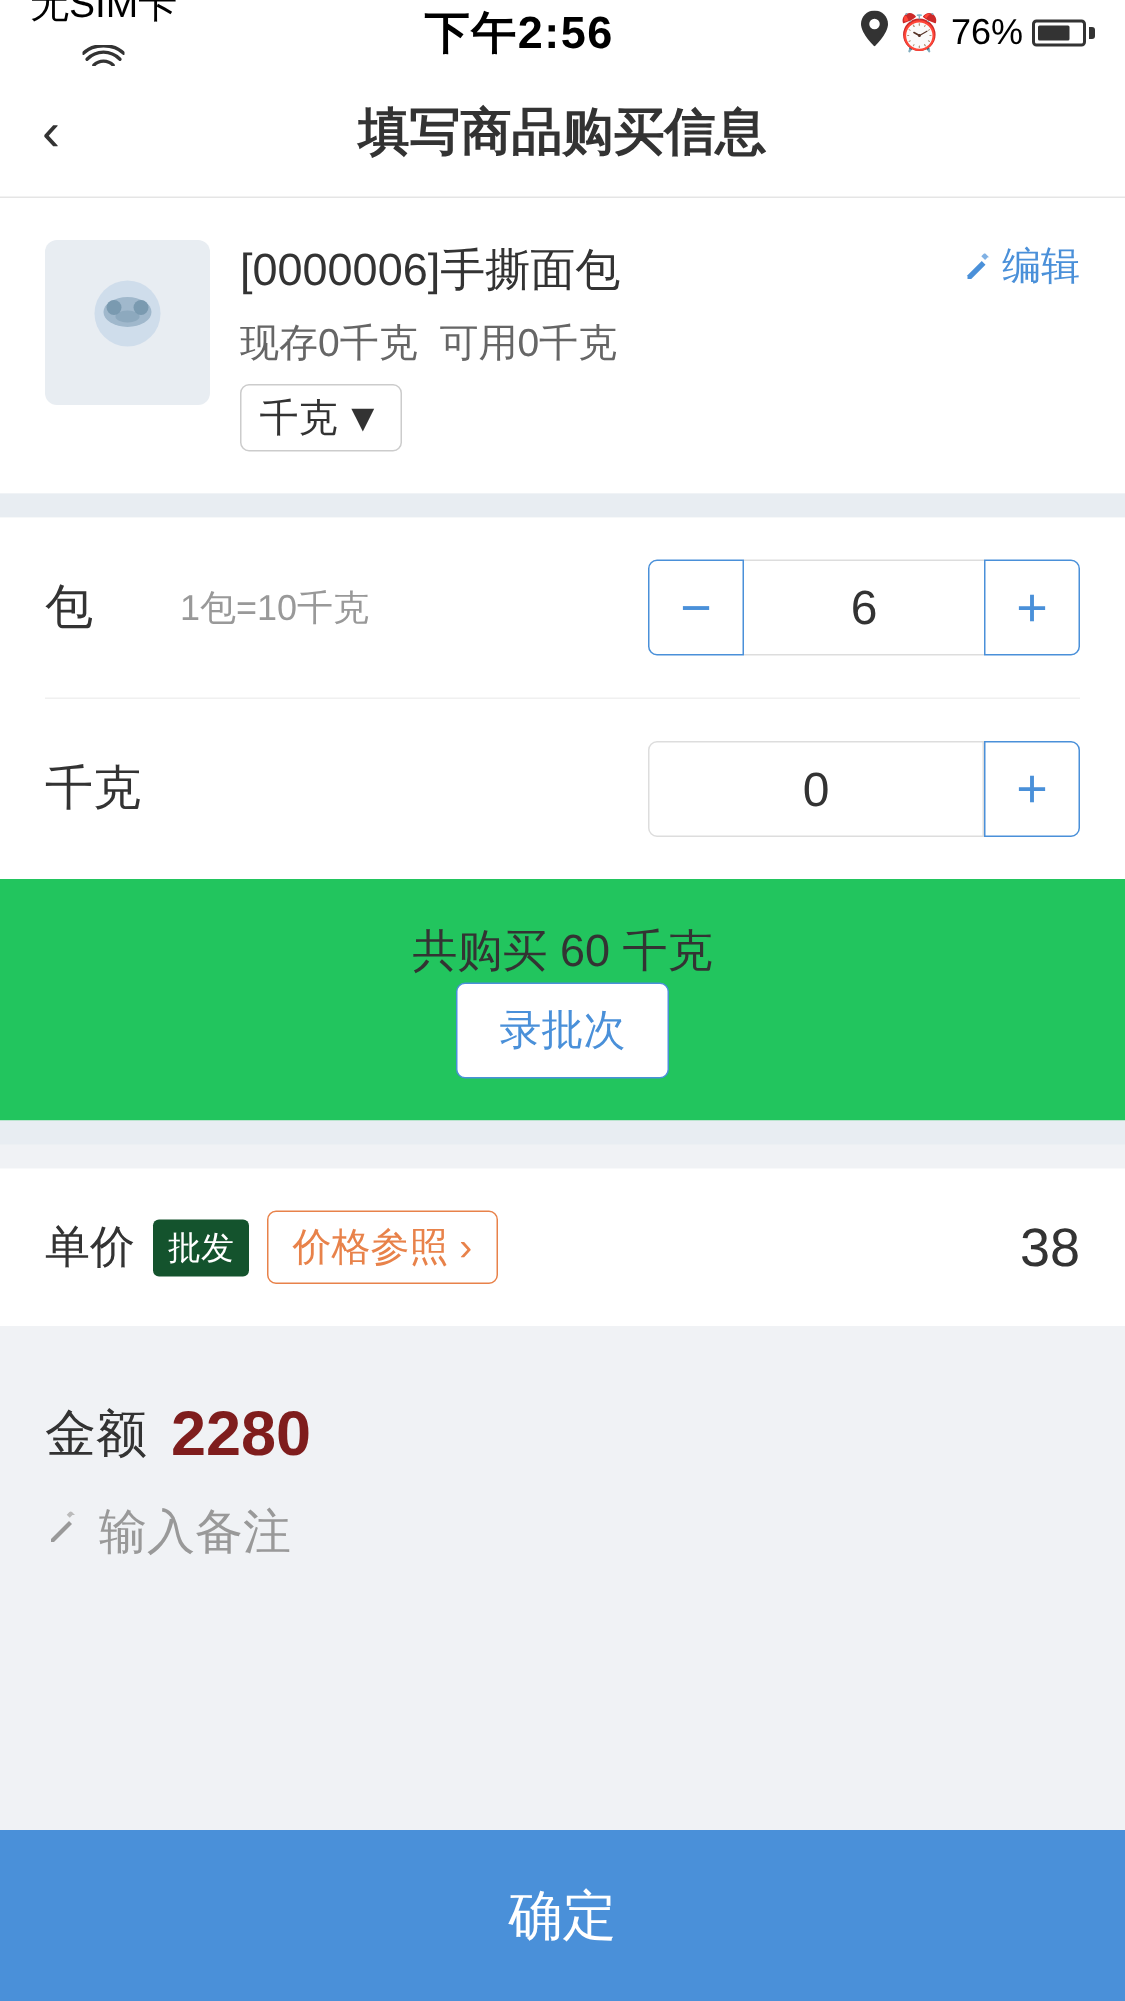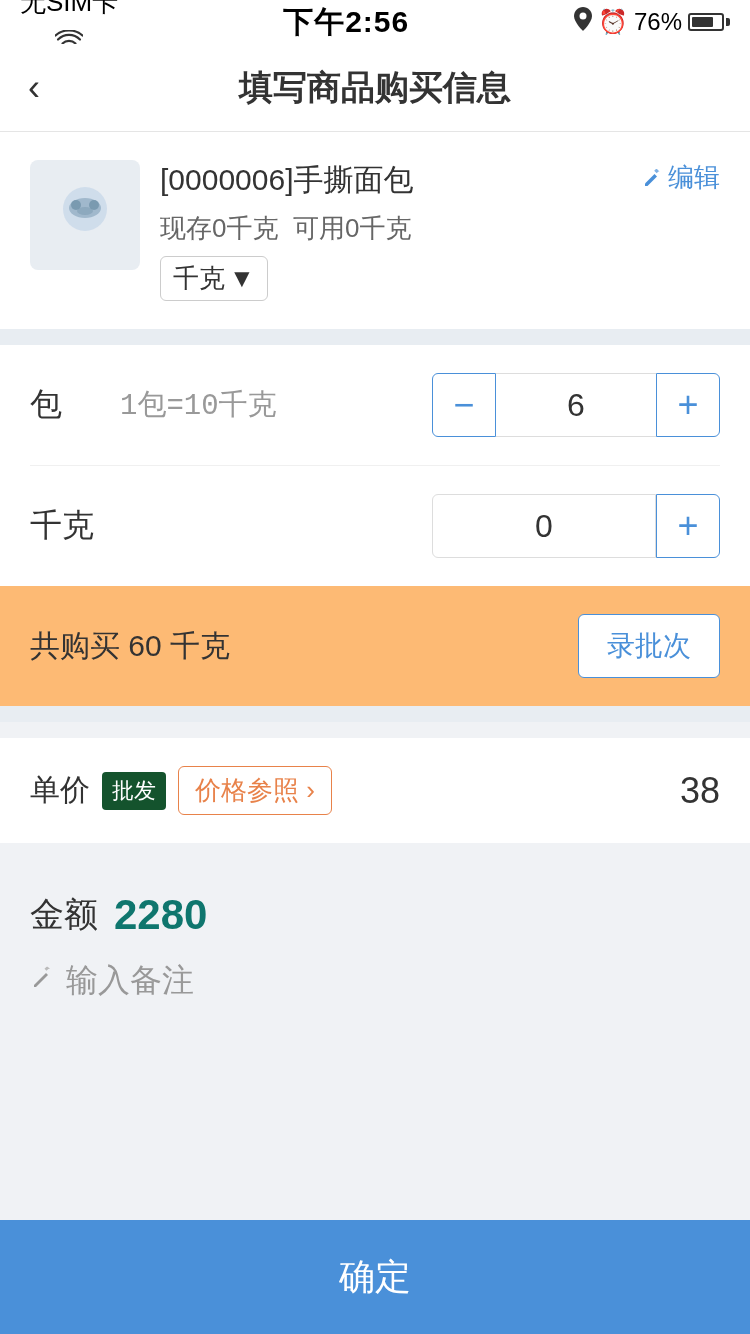--- a/index.html
+++ b/index.html
@@ -160,24 +160,23 @@
     }
     .input-row:last-child {
       border-bottom: none;
     }
     .input-label {
       font-size: 32px;
       color: #333;
       min-width: 80px;
     }
     .input-sublabel {
-      font-size: 29px;
+      font-size: 24px;
       color: #999;
       margin-left: 10px;
-      font-family: Liberation Mono, monospace;
     }
     .input-controls {
       margin-left: auto;
       display: flex;
       align-items: center;
       gap: 0;
     }
     .qty-minus-btn {
       width: 64px;
       height: 64px;
@@ -221,25 +220,26 @@
       border: 1px solid #ddd;
       border-radius: 6px 0 0 6px;
       text-align: center;
       font-size: 32px;
       color: #333;
       background: #fff;
     }
 
     
     .summary-section {
-      background: #fdba74;
-      padding: 28px 30px;
+      background: #22c55e;
+      padding: 28px 16px;
       display: flex;
       align-items: center;
       justify-content: space-between;
+      flex-direction: column;
     }
     .summary-text {
       font-size: 30px;
       color: #333;
     }
     .batch-btn {
       border: 1px solid #4a90d9;
       border-radius: 6px;
       padding: 12px 28px;
       font-size: 28px;
@@ -299,21 +299,21 @@
       align-items: center;
       padding: 20px 0 10px 0;
     }
     .amount-label {
       font-size: 34px;
       color: #333;
       font-weight: 500;
     }
     .amount-value {
       font-size: 42px;
-      color: #0f766e;
+      color: #7f1d1d;
       font-weight: 600;
       margin-left: 16px;
     }
     .remark-row {
       display: flex;
       align-items: center;
       gap: 10px;
       padding: 10px 0 30px 0;
     }
     .remark-icon {

